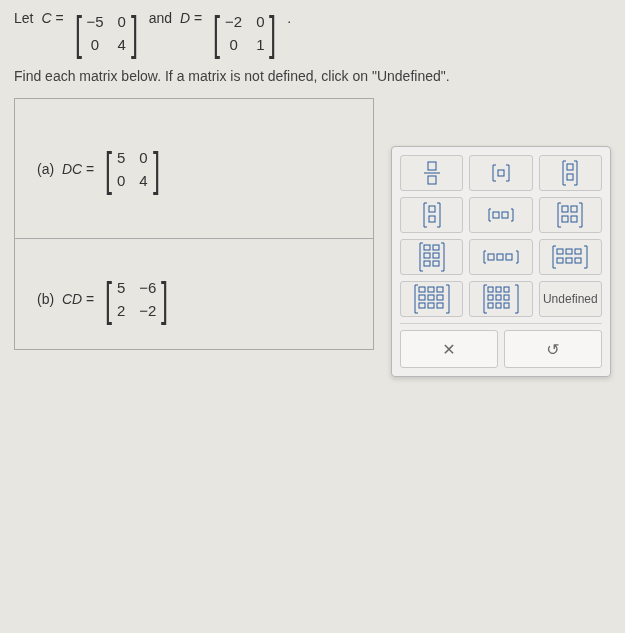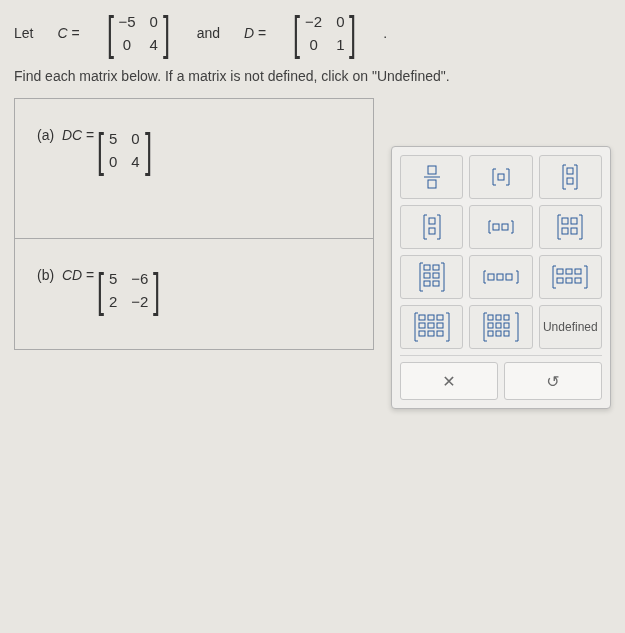--- a/index.html
+++ b/index.html
@@ -6,21 +6,21 @@
   body {
     width: 625px;
     height: 633px;
     background: #e8e6e1;
     font-family: Verdana, Arial, sans-serif;
     font-size: 14px;
     color: #333;
     padding: 10px 14px;
     position: relative;
   }
-  .let-line { display: flex; align-items: center; gap: 24px; margin-bottom: 12px; }
+  .let-line { display: flex; gap: 8px; margin-bottom: 12px; }
   .matrix {
     display: inline-flex;
     align-items: center;
   }
   .bracket {
     font-size: 46px;
     line-height: 46px;
     font-weight: 300;
     transform: scaleX(0.55);
     display: inline-block;
@@ -36,21 +36,22 @@
   .instr { color: #404040; margin: 8px 0 14px 0; }
   .answers {
     border: 1px solid #aaa;
     width: 360px;
     background: #e8e6e1;
   }
   .ans-row {
     border-bottom: 1px solid #aaa;
     padding: 28px 22px;
     display: flex;
-    align-items: flex-start;
+    align-items: center;
+    gap: 8px;
     min-height: 140px;
   }
   .ans-row:last-child { border-bottom: none; min-height: 110px; padding: 28px 22px 18px; }
   .label { white-space: nowrap; }
   .cursor-box {
     width: 14px;
     height: 20px;
     border: 1px solid #333;
     display: inline-block;
     position: relative;
@@ -72,21 +73,21 @@
     box-shadow: 0 2px 5px rgba(0,0,0,0.15);
     padding: 8px;
   }
   .pal-grid {
     display: grid;
     grid-template-columns: repeat(3, 1fr);
     gap: 6px;
     margin-bottom: 6px;
   }
   .pal-btn {
-    height: 44px;
+    height: 36px;
     border: 1px solid #c8c8c8;
     background: #ecebe8;
     border-radius: 3px;
     display: flex;
     align-items: center;
     justify-content: center;
     cursor: pointer;
     color: #2a5a9a;
     font-size: 11px;
   }

